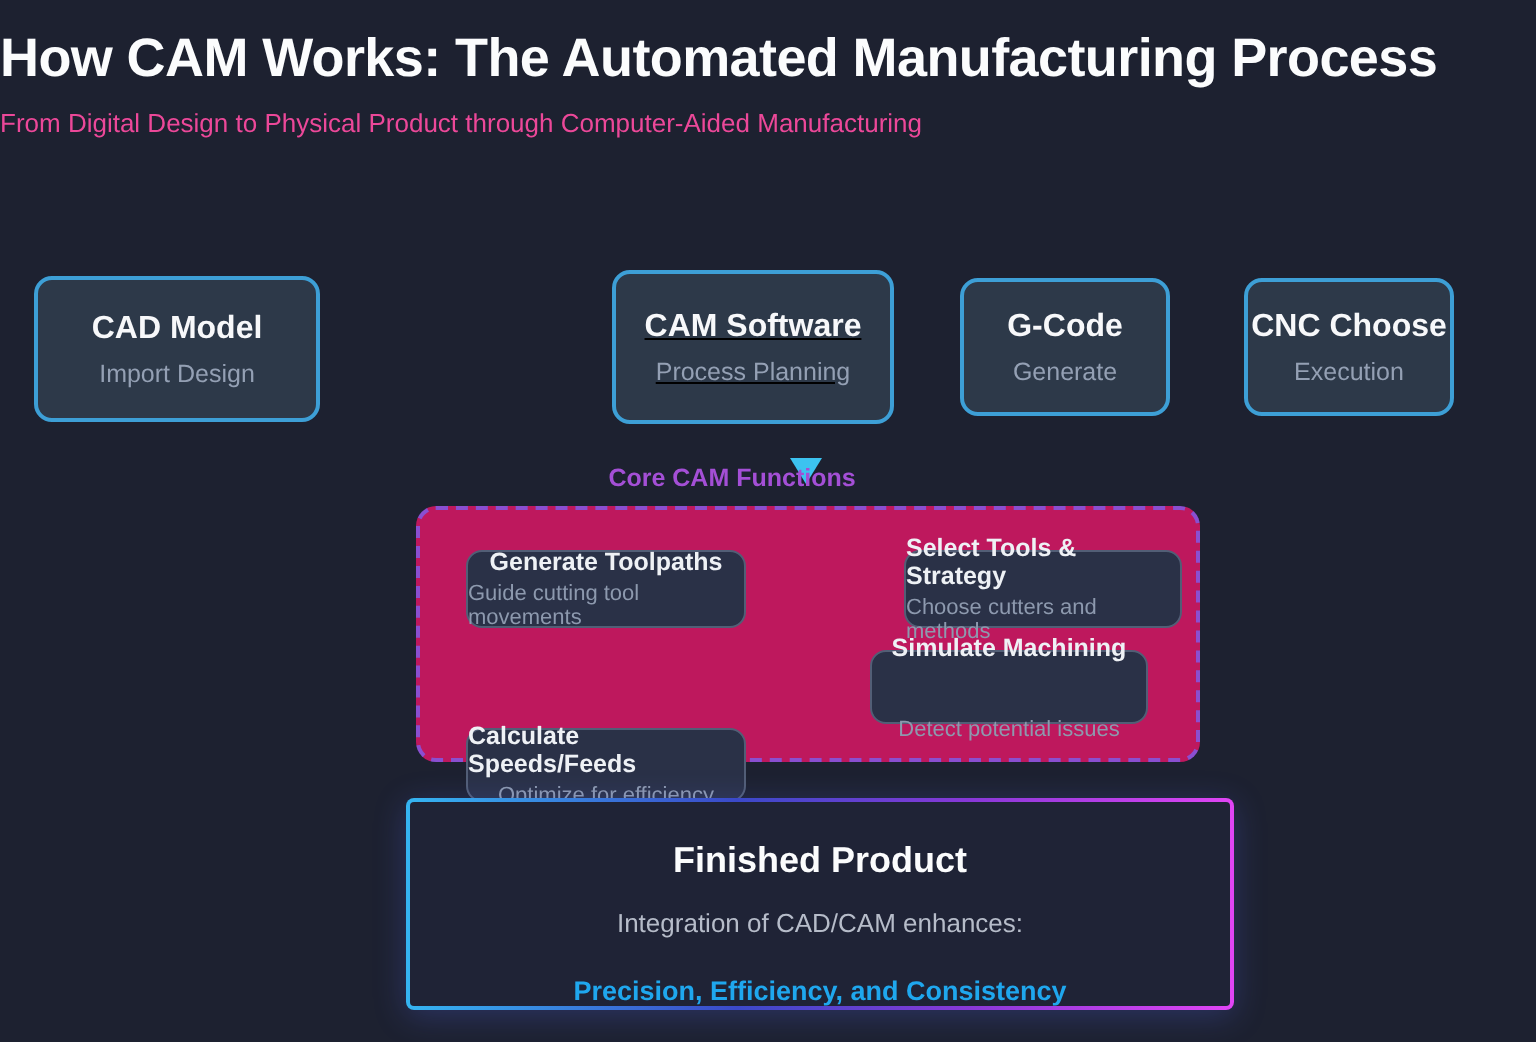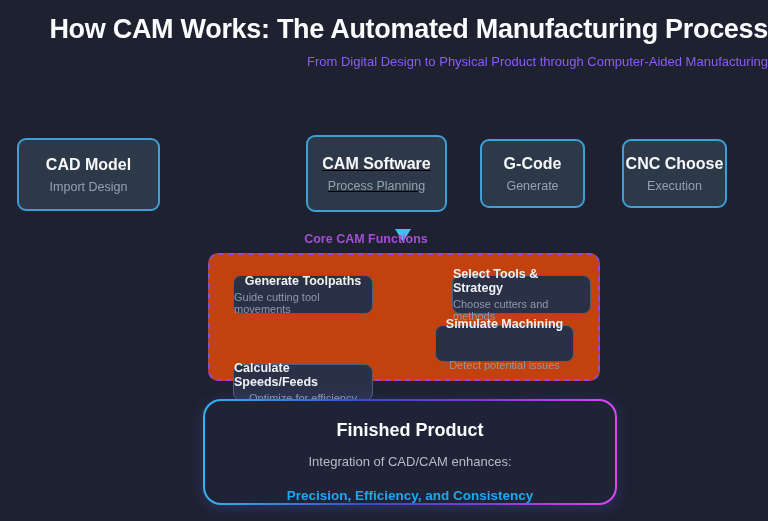--- a/index.html
+++ b/index.html
@@ -5,33 +5,32 @@
   * { margin: 0; padding: 0; box-sizing: border-box; }
   html, body { width: 768px; height: 521px; }
   body {
     position: relative;
     background: #1d2130;
     font-family: "Liberation Sans", sans-serif;
     overflow: hidden;
   }
 
   
-  .header { position: absolute; top: 0; left: 0; width: 768px; text-align: right; }
+  .header { position: absolute; top: 0; left: 0; width: 768px; text-align: left; }
   .main-title {
     margin-top: 14px;
     font-size: 27px;
     font-weight: 800;
     letter-spacing: -0.3px;
     color: #fbfcfd;
   }
   .main-subtitle {
     margin-top: 9px;
     font-size: 13px;
-    color: #8b5cf6;
-    padding-left: 36px;
+    color: #ec4899;
   }
 
   
   .stage {
     position: absolute;
     background: #2d3949;
     border: 2px solid #3d9fd6;
     border-radius: 9px;
     display: flex;
     flex-direction: column;
@@ -65,21 +64,21 @@
     font-weight: 600;
     color: #a44fd6;
     z-index: 2;
   }
 
   
   .functions-panel {
     position: absolute;
     left: 208px; top: 253px;
     width: 392px; height: 128px;
-    background: #c2410c;
+    background: #be185d;
     border: 2px dashed #8a4fd0;
     border-radius: 10px;
   }
   .fn-box {
     position: absolute;
     background: #2a3147;
     border: 1px solid #525e76;
     border-radius: 8px;
     display: flex;
     flex-direction: column;
@@ -93,21 +92,21 @@
   .fn-b { left: 242px; top: 20px; width: 139px; height: 39px; justify-content: center; }
   .fn-c { left: 23px;  top: 70px; width: 140px; height: 37px; margin-top: 39px; }
   .fn-d { left: 225px; top: 70px; width: 139px; height: 37px; gap: 28px; }
 
   
   .finished {
     position: absolute;
     left: 203px; top: 399px;
     width: 414px; height: 106px;
     border: 2px solid transparent;
-    border-radius: 18px;
+    border-radius: 4px;
     background:
       linear-gradient(#1f2336, #1f2336) padding-box,
       linear-gradient(90deg, #35b5f2, #3b49c9 40%, #8838d8 68%, #e145f5) border-box;
     box-shadow: 0 3px 16px rgba(90, 110, 255, 0.25);
     text-align: center;
     padding-top: 19px;
   }
   .fp-title { font-size: 18px; font-weight: 800; color: #fbfcfd; }
   .fp-line1 { margin-top: 13px; font-size: 13px; color: #b6bcc9; }
   .fp-line2 { margin-top: 19px; font-size: 13.5px; font-weight: 700; color: #1fa7ee; }

